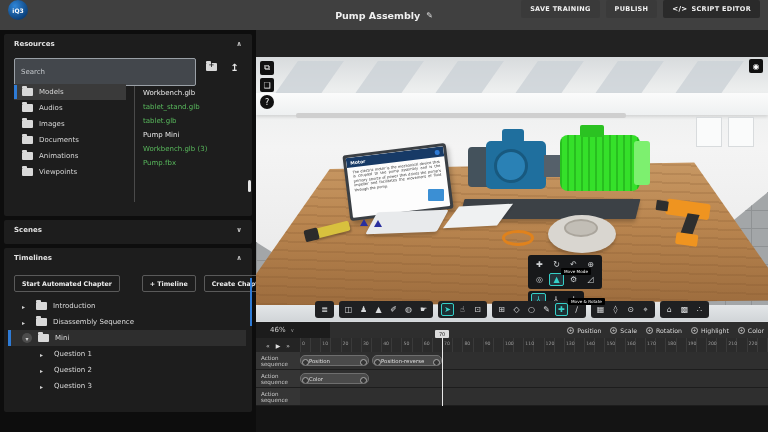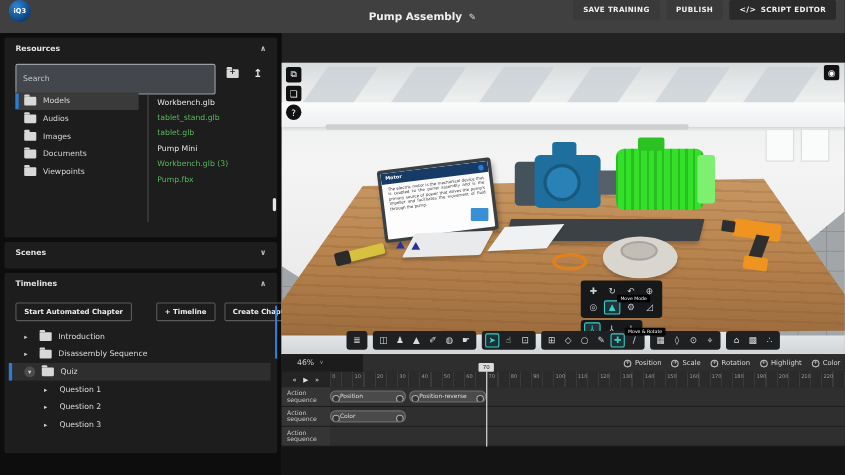--- a/index.html
+++ b/index.html
@@ -227,20 +227,24 @@
           <div class="fold-row">
             <span class="folder-shape"></span>
             <span>Images</span>
           </div>
           <div class="fold-row">
             <span class="folder-shape"></span>
             <span>Documents</span>
           </div>
           <div class="fold-row">
             <span class="folder-shape"></span>
+            <span>Animations</span>
+          </div>
+          <div class="fold-row">
+            <span class="folder-shape"></span>
             <span>Viewpoints</span>
           </div>
         </div>
       <div id="col-divider"></div>
       <div id="file-list">
           <div class="file-row" style="color: rgb(230, 230, 230);">Workbench.glb</div>
           <div class="file-row" style="color: rgb(88, 184, 92);">tablet_stand.glb</div>
           <div class="file-row" style="color: rgb(88, 184, 92);">tablet.glb</div>
           <div class="file-row" style="color: rgb(230, 230, 230);">Pump Mini</div>
           <div class="file-row" style="color: rgb(88, 184, 92);">Workbench.glb (3)</div>
@@ -277,21 +281,21 @@
           <span>Introduction</span>
         </div>
         <div class="tree-row">
           <span class="arrow">▸</span>
           <span class="folder-shape"></span>
           <span>Disassembly Sequence</span>
         </div>
         <div class="tree-row active">
           <span class="arrow">▾</span>
           <span class="folder-shape"></span>
-          <span>Quiz</span>
+          <span>Mini</span>
         </div>
         <div class="tree-row lvl1">
           <span class="arrow">▸</span>
           <span>Question 1</span>
         </div>
         <div class="tree-row lvl1">
           <span class="arrow">▸</span>
           <span>Question 2</span>
         </div>
         <div class="tree-row lvl1">

